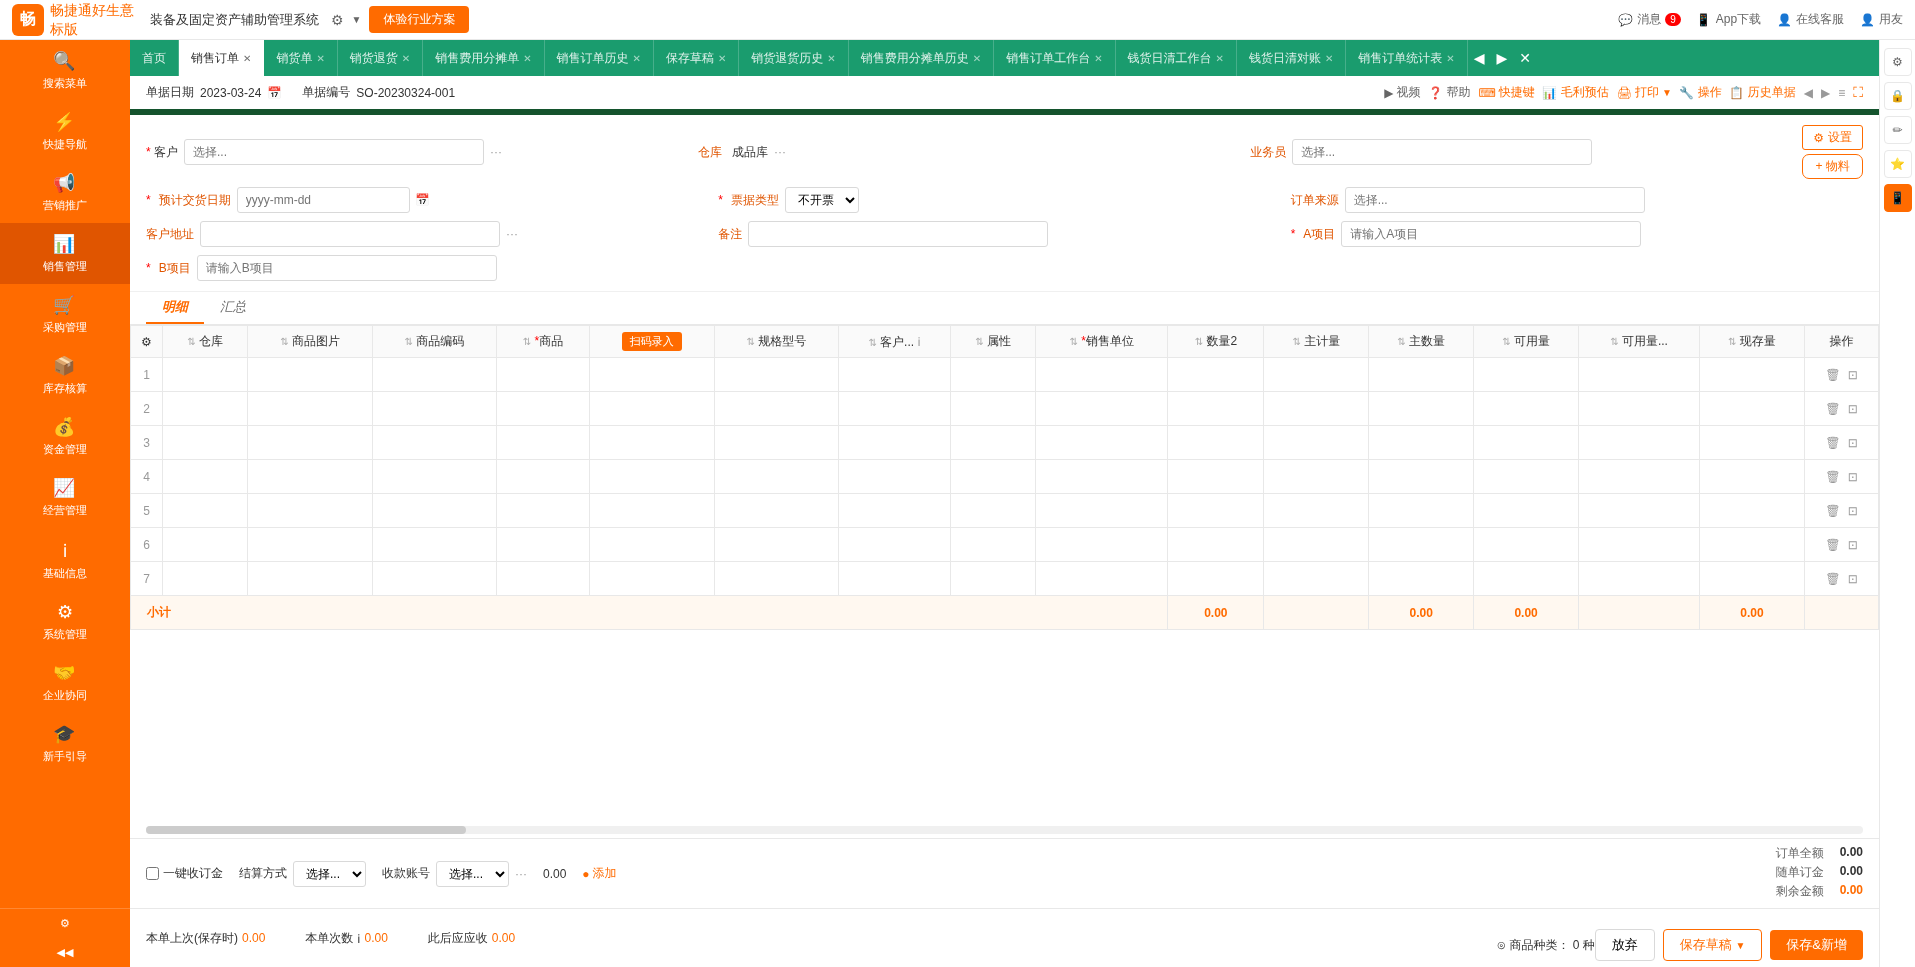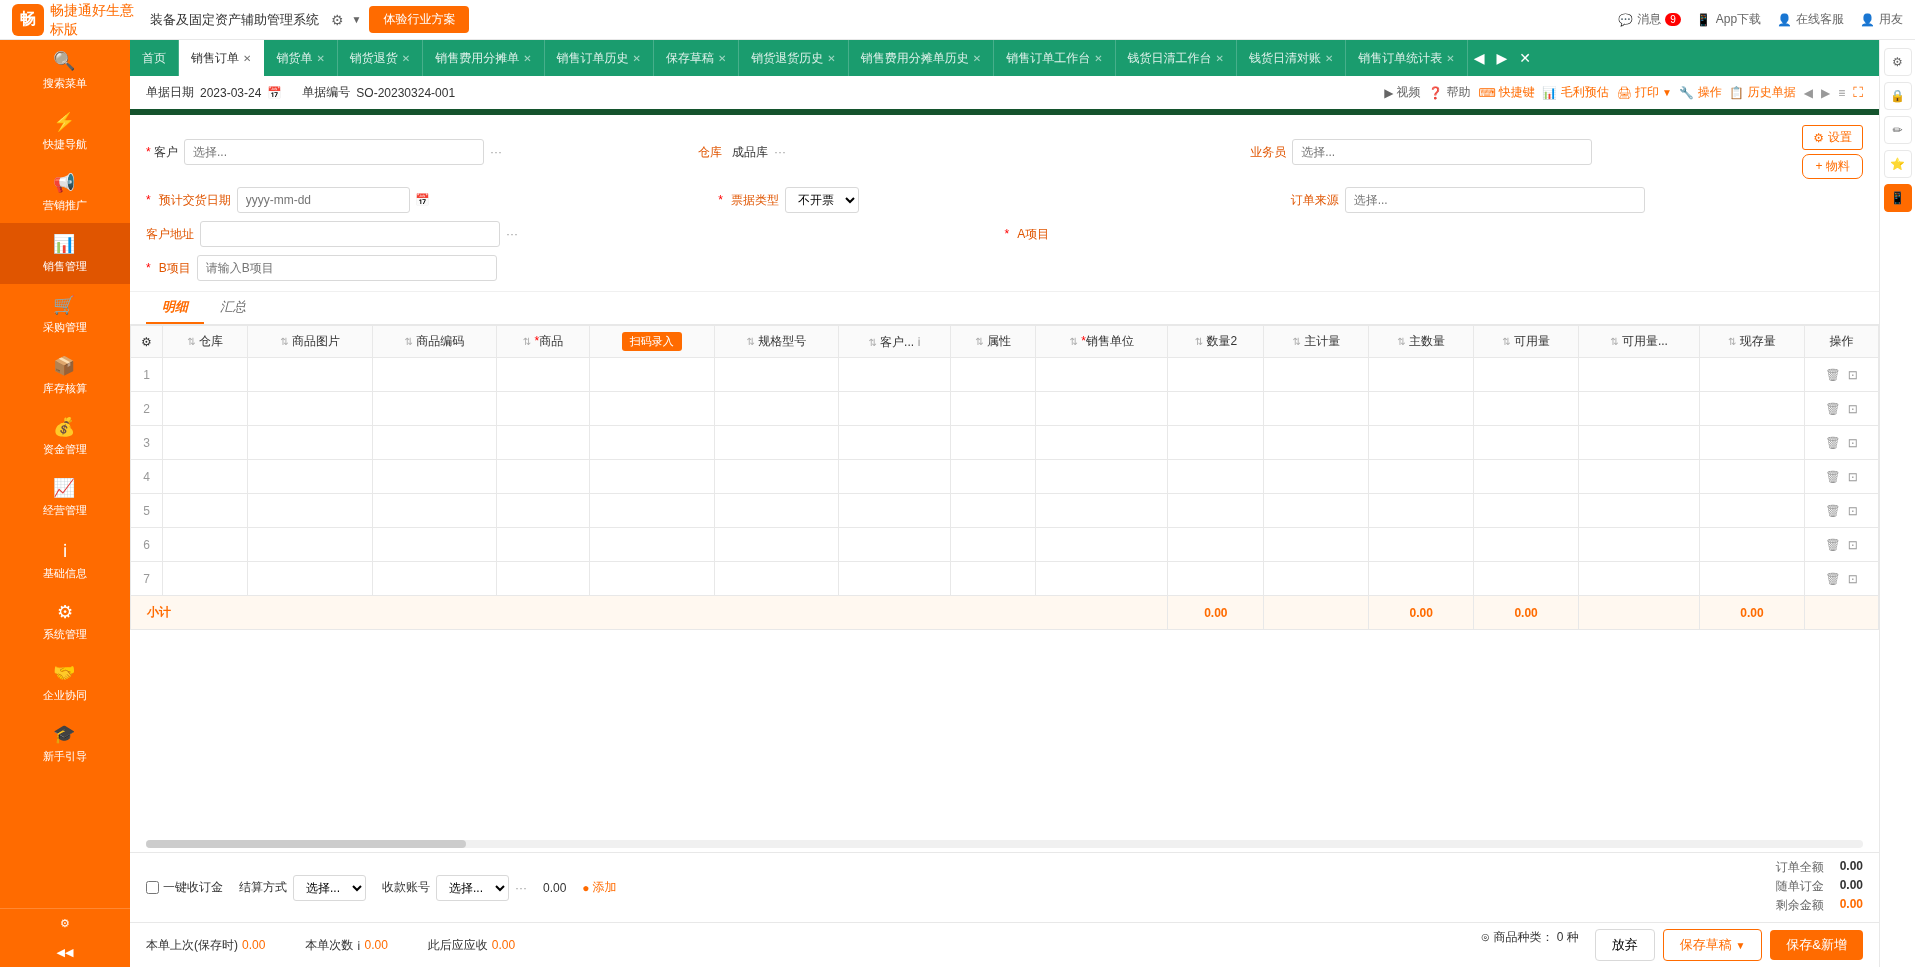--- a/index.html
+++ b/index.html
@@ -350,22 +350,27 @@
             </div>
           </div>
 
           <div style="display:flex;align-items:center;margin-bottom:8px;">
             <div class="form-cell" style="flex:1;">
               <span class="form-cell-label">客户地址</span>
               <input class="form-input placeholder" placeholder="" style="flex: 1 1 0%; max-width: 300px;">
               <span class="dots">···</span>
             </div>
             <div class="form-cell" style="flex:1;">
+              <span class="form-cell-label">备注</span>
+              <input class="form-input" style="flex: 1 1 0%; max-width: 300px;">
+            </div>
+            <div class="form-cell" style="flex:1;">
               <span style="color:#f00;margin-right:2px;">*</span>
               <span class="form-cell-label">A项目</span>
+              <input class="form-input placeholder" placeholder="请输入A项目" style="flex: 1 1 0%; max-width: 300px;">
             </div>
           </div>
 
           <div style="display:flex;align-items:center;">
             <div class="form-cell" style="flex:1;">
               <span style="color:#f00;margin-right:2px;">*</span>
               <span class="form-cell-label">B项目</span>
               <input class="form-input placeholder" placeholder="请输入B项目" style="flex: 1 1 0%; max-width: 300px;">
             </div>
           </div>
@@ -660,21 +665,21 @@
             <span>
               <span>本单次数</span>
               <span>ℹ</span>
               <span style="color:#ff6b00;">0.00</span>
             </span>
             <span>
               <span>此后应应收</span>
               <span style="color:#ff6b00;">0.00</span>
             </span>
           </div>
-          <div style="margin-left:auto;display:flex;align-items:flex-start;gap:16px;">
+          <div style="margin-left:auto;display:flex;align-items:center;gap:0;margin-top:14px;">
             <span>
               <span>⊙</span>
               <span>商品种类：</span>
               <span>0</span>
               <span>种</span>
             </span>
             <div class="footer-btn-group">
               <button class="btn-discard">放弃</button>
               <button class="btn-save-draft">
                 <span>保存草稿</span>

